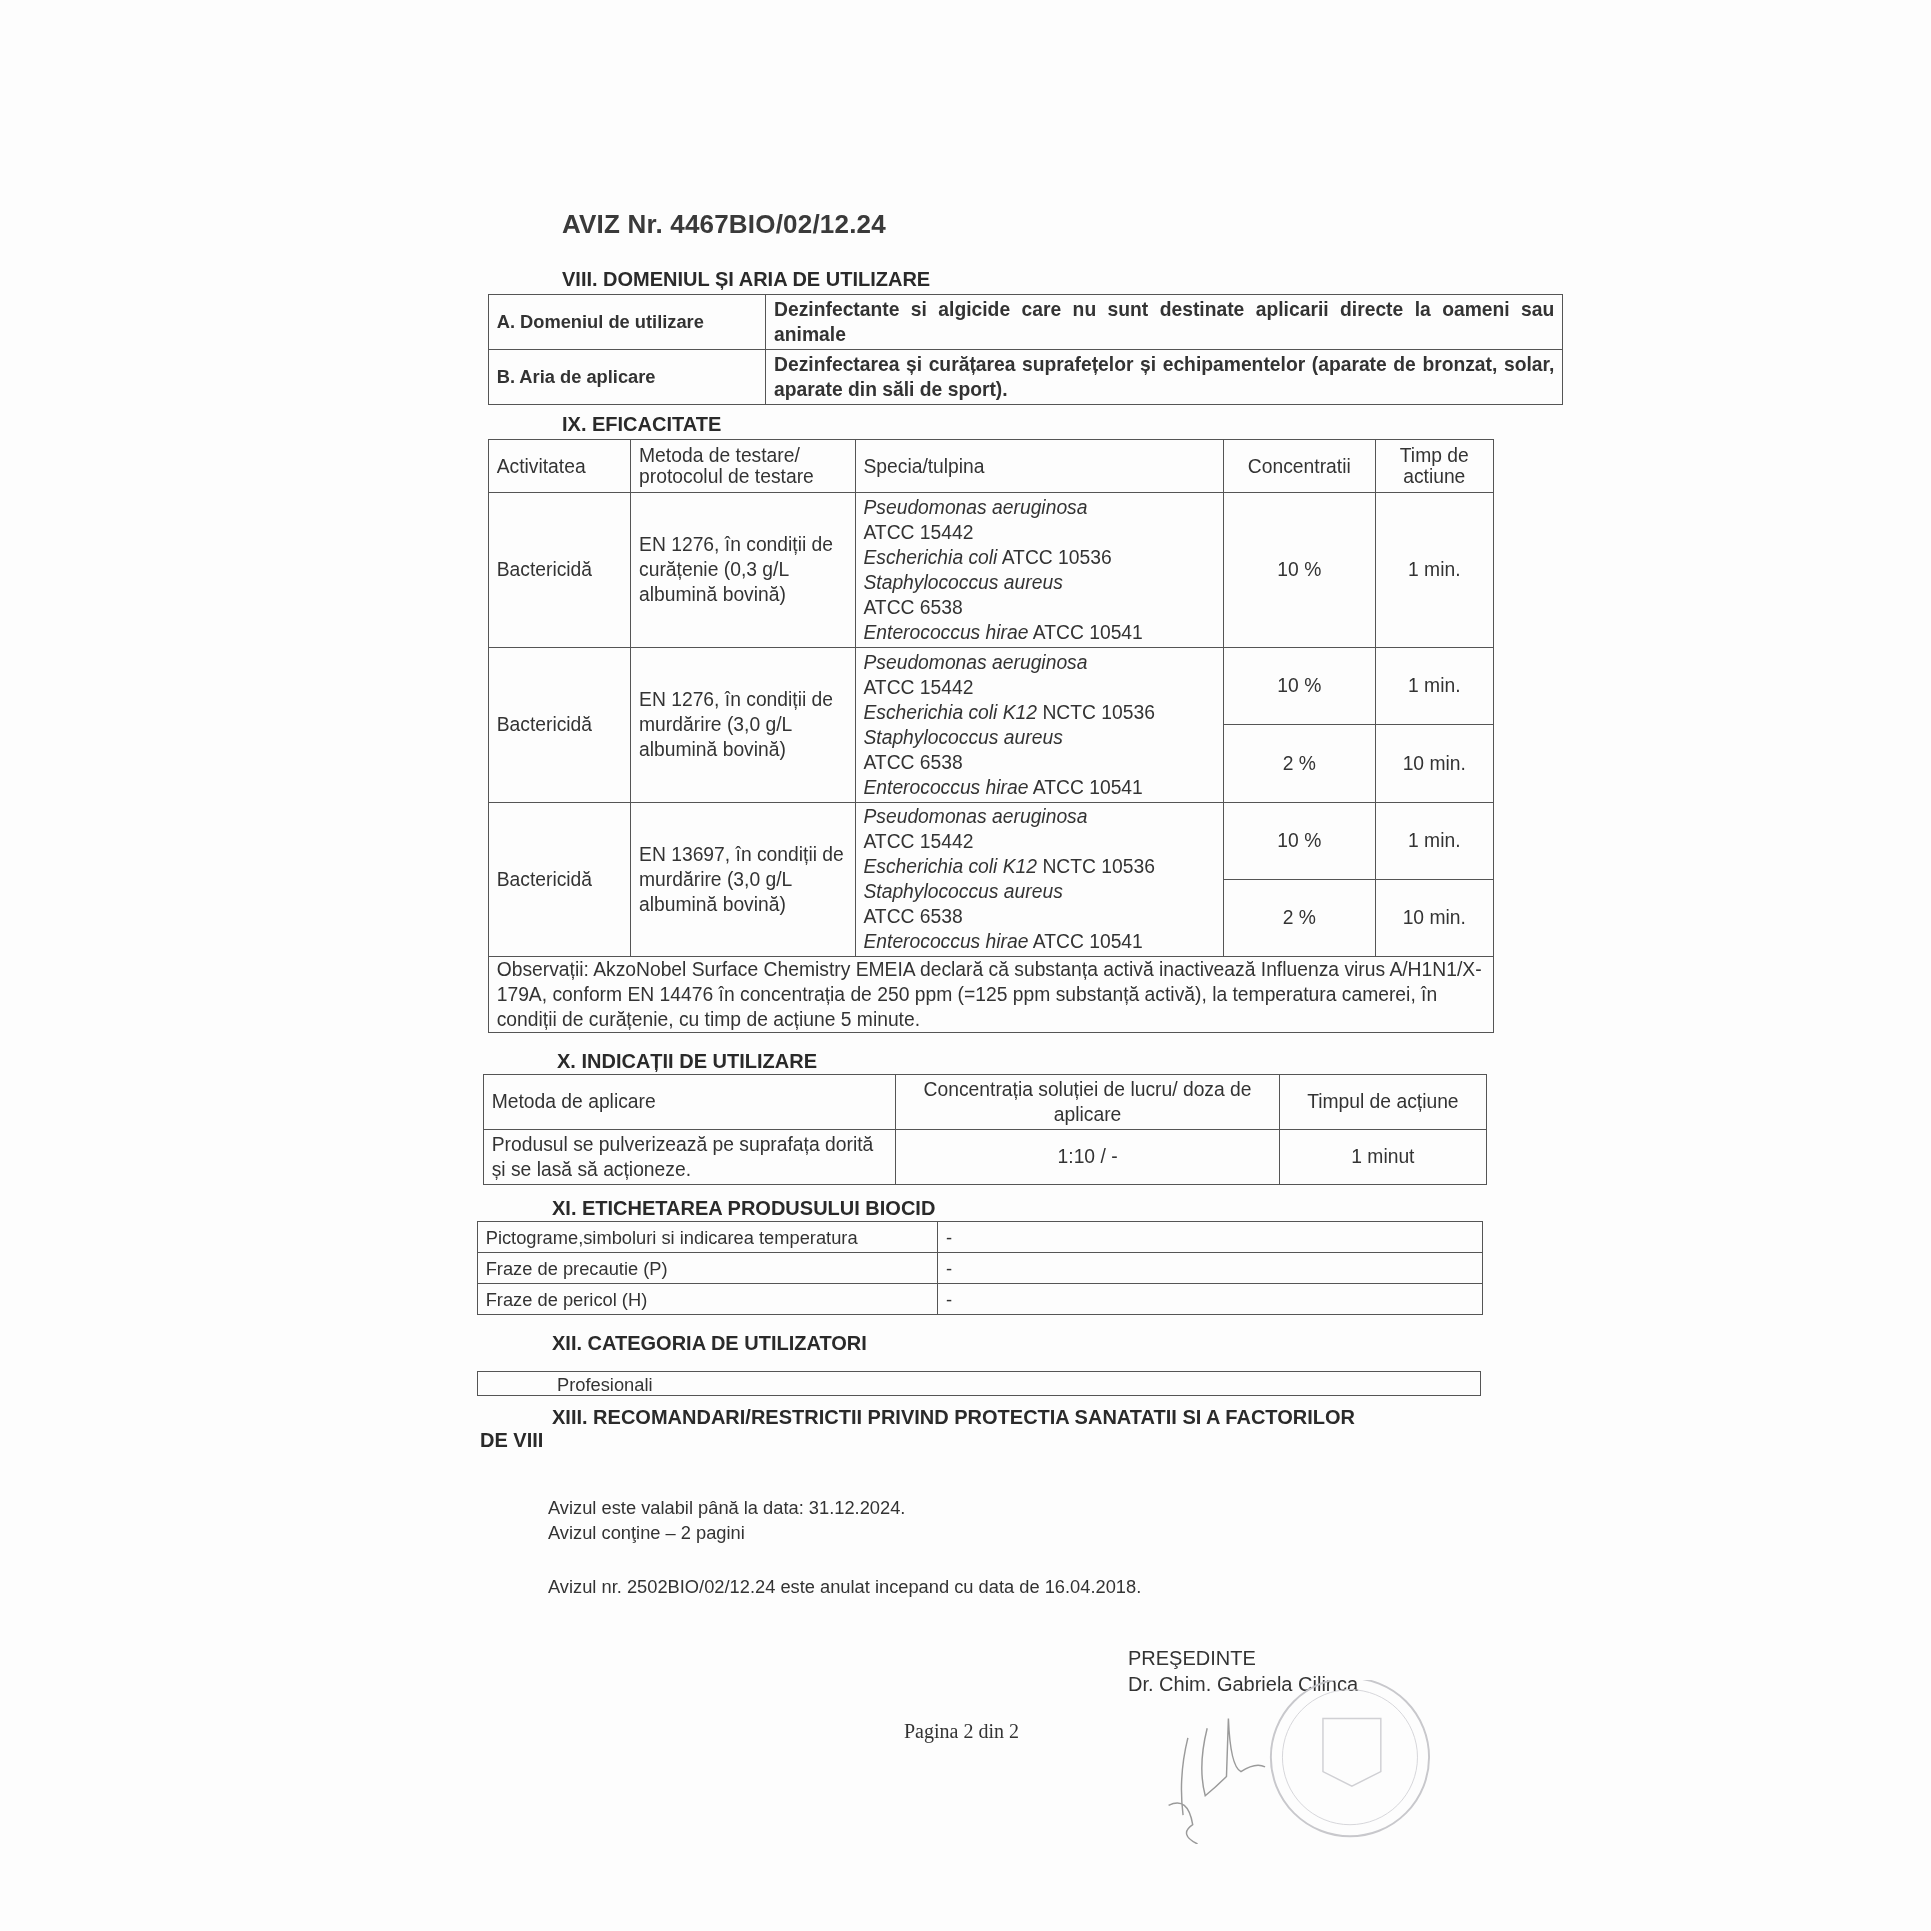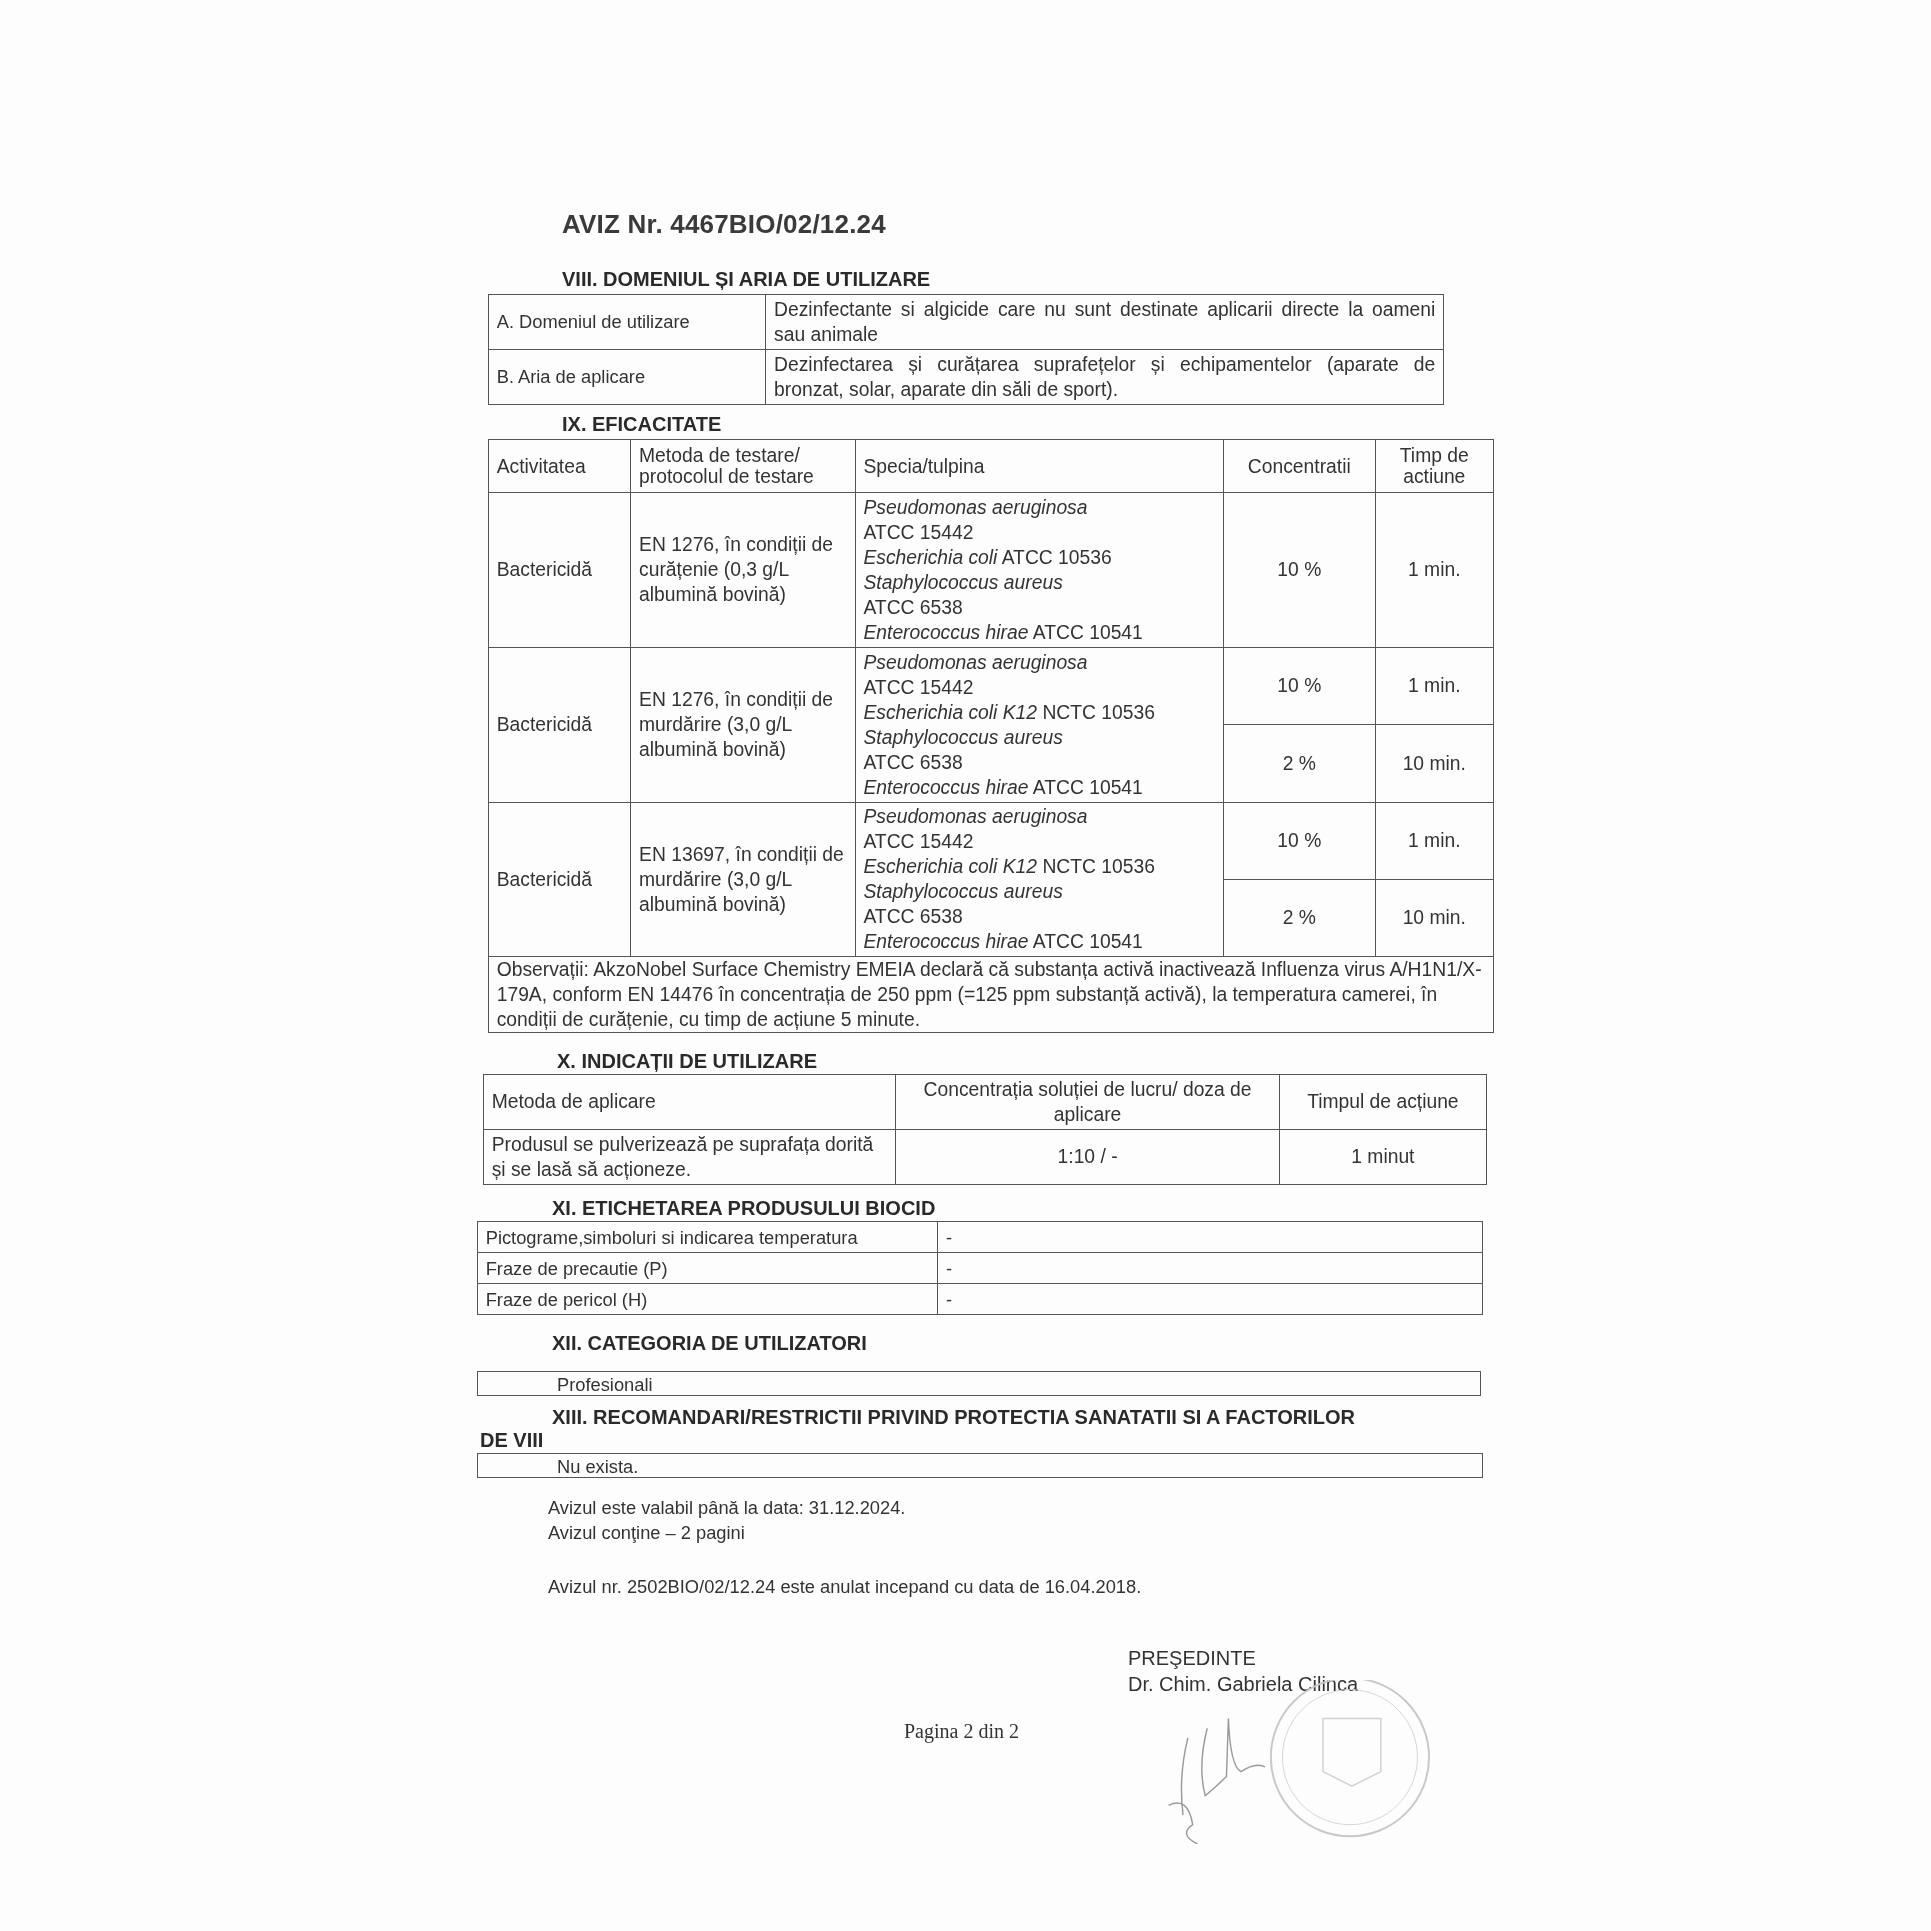--- a/index.html
+++ b/index.html
@@ -23,21 +23,21 @@
   .species span.it { font-style:italic; }
 </style>
 </head>
 <body>
 
 <div class="page">
 
   <div class="abs title">AVIZ Nr. 4467BIO/02/12.24</div>
 
   <div class="abs sec" style="left:562px; top:268px;">VIII. DOMENIUL ȘI ARIA DE UTILIZARE</div>
-  <table style="left:488px; top:294px; width:956px;">
+  <table style="left:488px; top:294px; width:1075px;font-weight:bold;">
     <tbody>
         <tr style="height:50px;">
       <td style="width:261px; font-size:18.3px;">A. Domeniul de utilizare</td>
       <td class="just">Dezinfectante si algicide care nu sunt destinate aplicarii directe la oameni sau animale</td>
     </tr>
     <tr style="height:52px;">
       <td style="font-size:18.3px;">B. Aria de aplicare</td>
       <td class="just">Dezinfectarea și curățarea suprafețelor și echipamentelor (aparate de bronzat, solar, aparate din săli de sport).</td>
     </tr>
   </tbody>
@@ -145,21 +145,20 @@
       <td>-</td>
     </tr>
   </tbody>
     </table>
 
   <div class="abs sec" style="left:552px; top:1332px;">XII. CATEGORIA DE UTILIZATORI</div>
   <div class="box" style="left:477px; top:1357px; width:1004px; height:25px; padding-left:79px; box-sizing:border-box; font-size:18.3px;margin-top:14px;">Profesionali</div>
 
   <div class="abs sec" style="left:552px; top:1406px;">XIII. RECOMANDARI/RESTRICTII PRIVIND PROTECTIA SANATATII SI A FACTORILOR</div>
   <div class="abs sec" style="left:480px; top:1429px;">DE  VIII</div>
-  <div class="box" style="left:477px; top:1453px; width:1006px; height:25px; padding-left:79px; box-sizing:border-box; font-size:18.3px;">Nu exista.</div>
 
   <div class="plain" style="left:548px; top:1495px;">Avizul este valabil până la data: 31.12.2024.</div>
   <div class="plain" style="left:548px; top:1520px;">Avizul conţine – 2 pagini</div>
   <div class="plain" style="left:548px; top:1574px;">Avizul nr. 2502BIO/02/12.24 este anulat incepand cu data de 16.04.2018.</div>
 
   <div class="plain" style="left:1128px; top:1646px; font-size:20px;">PREŞEDINTE</div>
   <div class="plain" style="left:1128px; top:1672px; font-size:20px;">Dr. Chim. Gabriela Cilinca</div>
 
   <div class="plain serif" style="left:904px; top:1719px; font-size:20px;">Pagina 2 din 2</div>
 

